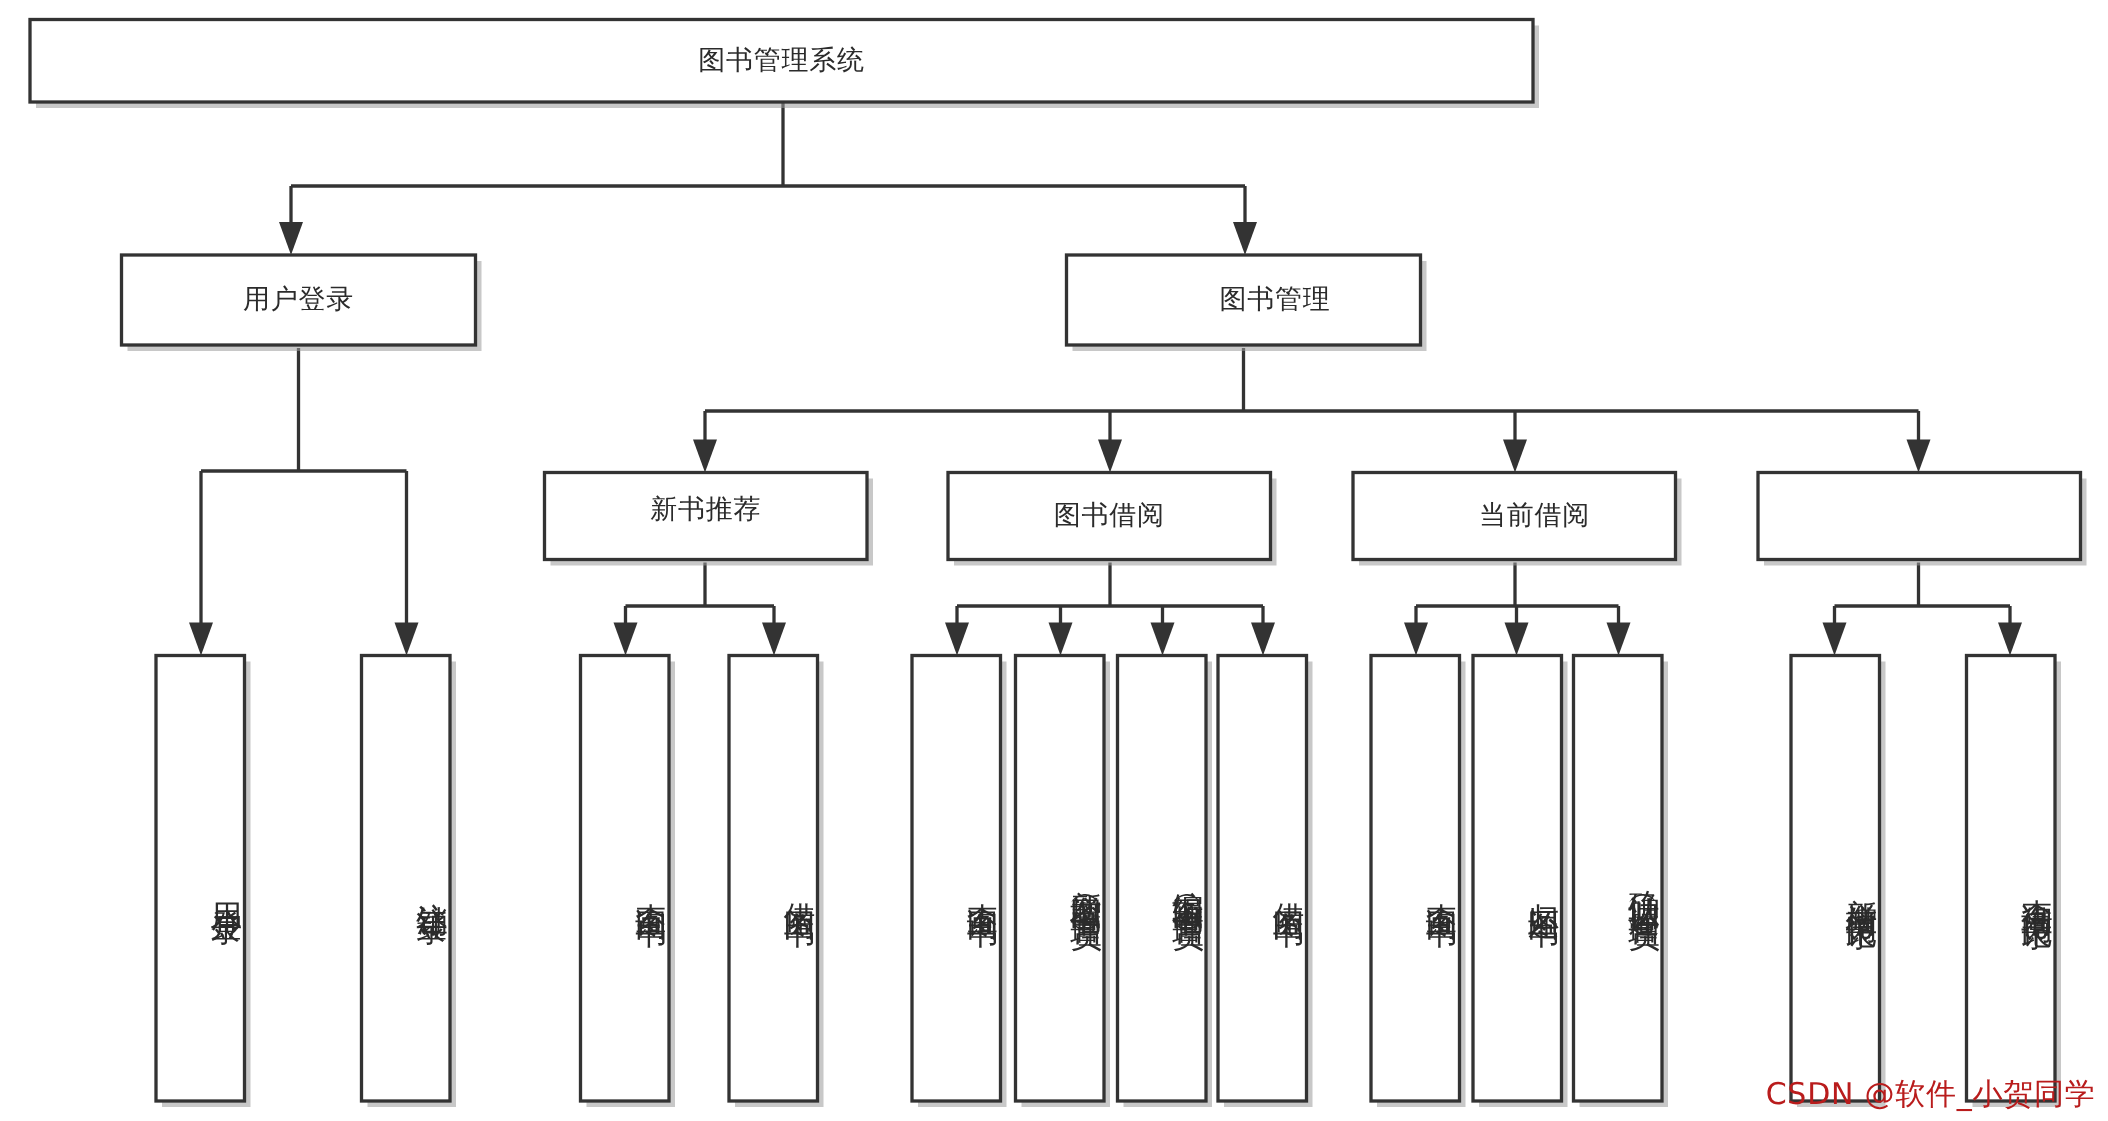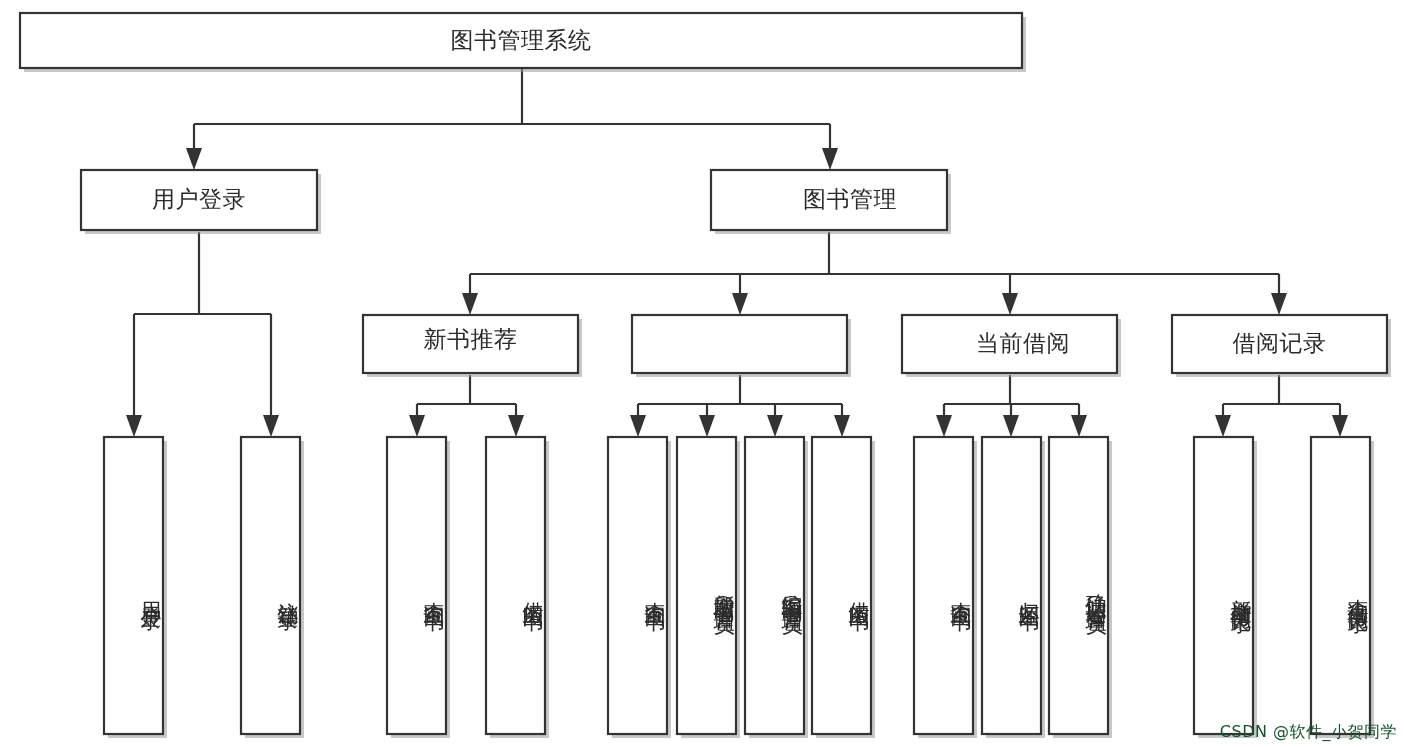--- a/index.html
+++ b/index.html
@@ -49,40 +49,40 @@
     position: absolute;
     display: flex;
     align-items: center;
     justify-content: center;
     color: #2b2b2b;
     font-family: "DejaVu Sans", "Liberation Sans", sans-serif;
     pointer-events: none;
     box-sizing: border-box;
   }
   .node-label.horiz {
-    font-size: 23px;
+    font-size: 18px;
     letter-spacing: 0.5px;
     line-height: 1.1;
   }
   .node-label.vert {
     writing-mode: vertical-rl;
     text-orientation: upright;
     font-size: 21px;
     letter-spacing: 3px;
     line-height: 1.15;
     padding-top: 10px;
     align-items: flex-start;
     justify-content: center;
   }
   .watermark {
     position: absolute;
     right: 8px;
     bottom: 4px;
-    font-size: 16px;
-    color: #14532d;
+    font-size: 20px;
+    color: #b91c1c;
     font-family: "DejaVu Sans", "Liberation Sans", sans-serif;
     letter-spacing: 0.5px;
     white-space: nowrap;
     user-select: none;
   }
 </style>
 </head>
 <body>
 
 <div id="diagram-root">
@@ -214,22 +214,22 @@
       <rect class="node-box" x="1311" y="437" width="59" height="297"></rect>
     </g>
   </svg>
 
   <div class="node-label horiz" style="left:20px; top:13px; width:1002px; height:55px;">图书管理系统</div>
 
   <div class="node-label horiz" style="left:81px; top:170px; width:236px; height:60px;">用户登录</div>
   <div class="node-label horiz" style="left:711px; top:170px; width:236px; height:60px;padding-left:42px;">图书管理</div>
 
   <div class="node-label horiz" style="left:363px; top:315px; width:215px; height:50px;border-radius:28px;">新书推荐</div>
+  <div class="node-label horiz" style="left:632px; top:315px; width:215px; height:58px;">图书借阅</div>
   <div class="node-label horiz" style="left:902px; top:315px; width:215px; height:58px;padding-left:27px;">当前借阅</div>
-  <div class="node-label horiz" style="left:1172px; top:315px; width:215px; height:58px;">借阅记录</div>
 
   <div class="node-label vert" style="left:104px; top:437px; width:59px; height:297px;">用户登录</div>
   <div class="node-label vert" style="left:241px; top:437px; width:59px; height:297px;">注销登录</div>
   <div class="node-label vert" style="left:387px; top:437px; width:59px; height:297px;">查询图书</div>
   <div class="node-label vert" style="left:486px; top:437px; width:59px; height:297px;">借阅图书</div>
   <div class="node-label vert" style="left:608px; top:437px; width:59px; height:297px;">查询图书</div>
   <div class="node-label vert" style="left:677px; top:437px; width:59px; height:297px;">新增图书（管理员）</div>
   <div class="node-label vert" style="left:745px; top:437px; width:59px; height:297px;">编辑图书（管理员）</div>
   <div class="node-label vert" style="left:812px; top:437px; width:59px; height:297px;">借阅图书</div>
   <div class="node-label vert" style="left:914px; top:437px; width:59px; height:297px;">查询图书</div>

